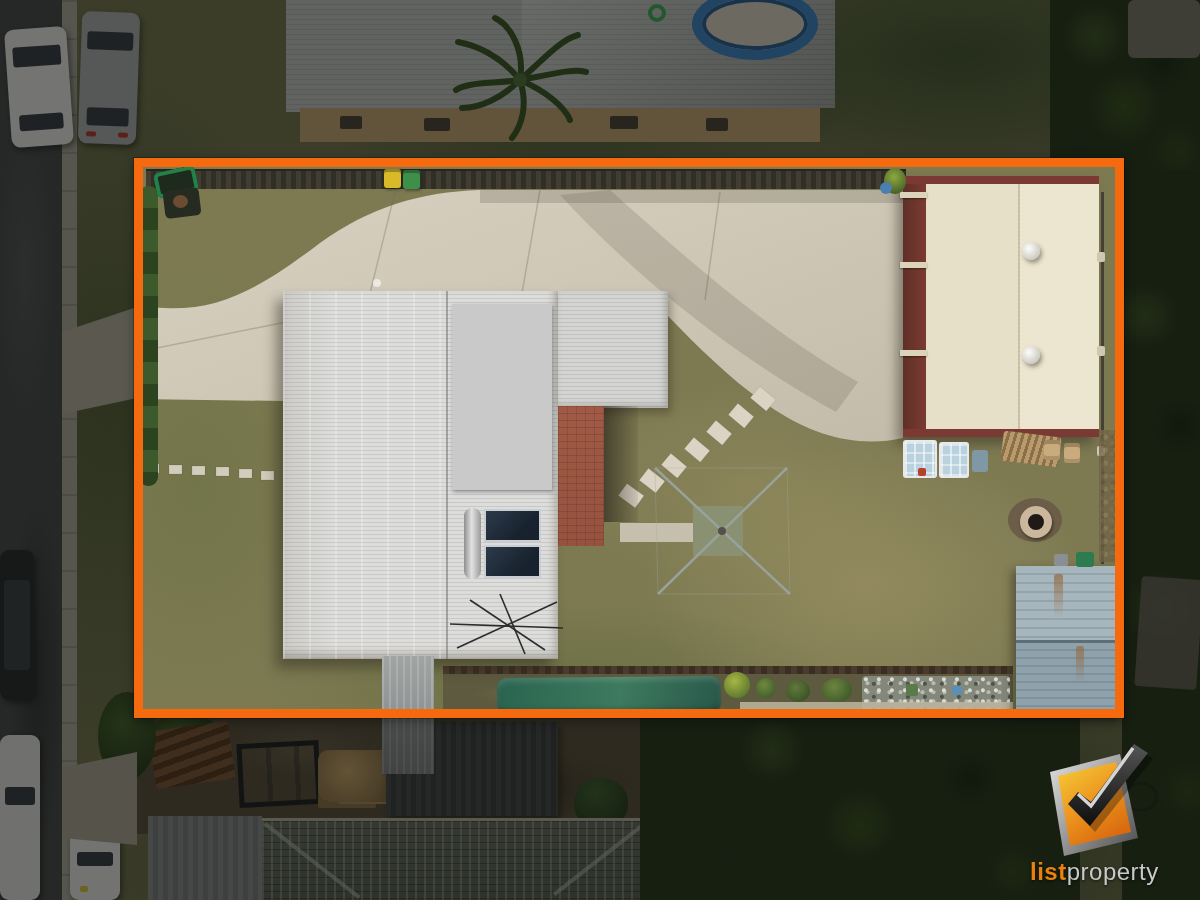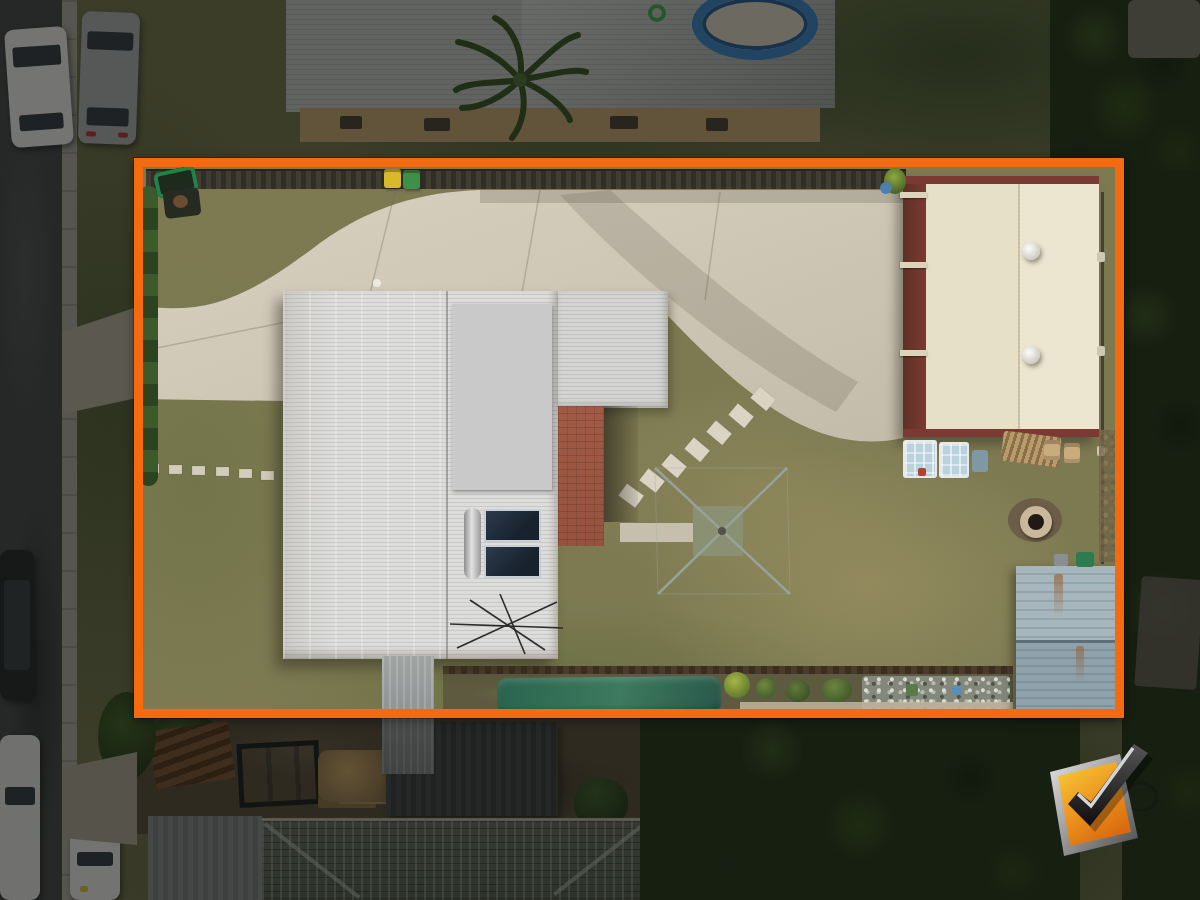--- a/index.html
+++ b/index.html
@@ -426,14 +426,17 @@
         <stop offset="0" stop-color="#555"></stop>
           <stop offset="1" stop-color="#0e0e0e"></stop>
       </linearGradient>
     </defs>
     <polygon points="20,32 90,14 108,98 34,116" fill="url(#lgBevel)"></polygon>
     <polygon points="28,36 86,22 101,92 40,106" fill="url(#lgFace)"></polygon>
     <polygon points="41,66 62,88 120,15 107,6 63,64 51,55" fill="rgba(0,0,0,.3)" transform="translate(3,4)"></polygon>
     <polygon points="38,64 60,86 118,13 104,4 61,62 48,52" fill="url(#lgCheck)"></polygon>
     <path d="M48,54 L61,66 L103,8" stroke="#d4d4d4" stroke-width="3.5" fill="none"></path>
   </svg>
+  <div class="lp-text">
+    <span class="b">list</span><span class="r">property</span>
+  </div>
 
 </div>
 
 </body></html>

